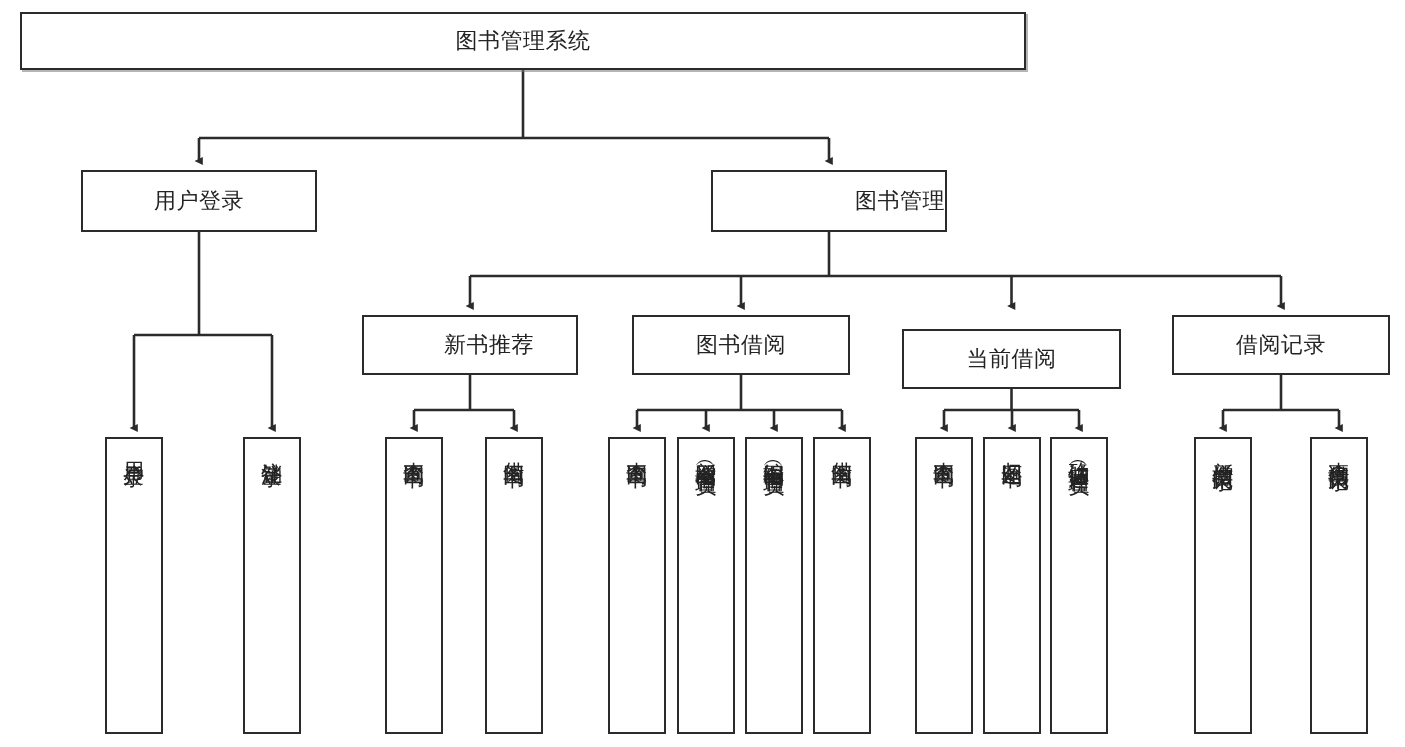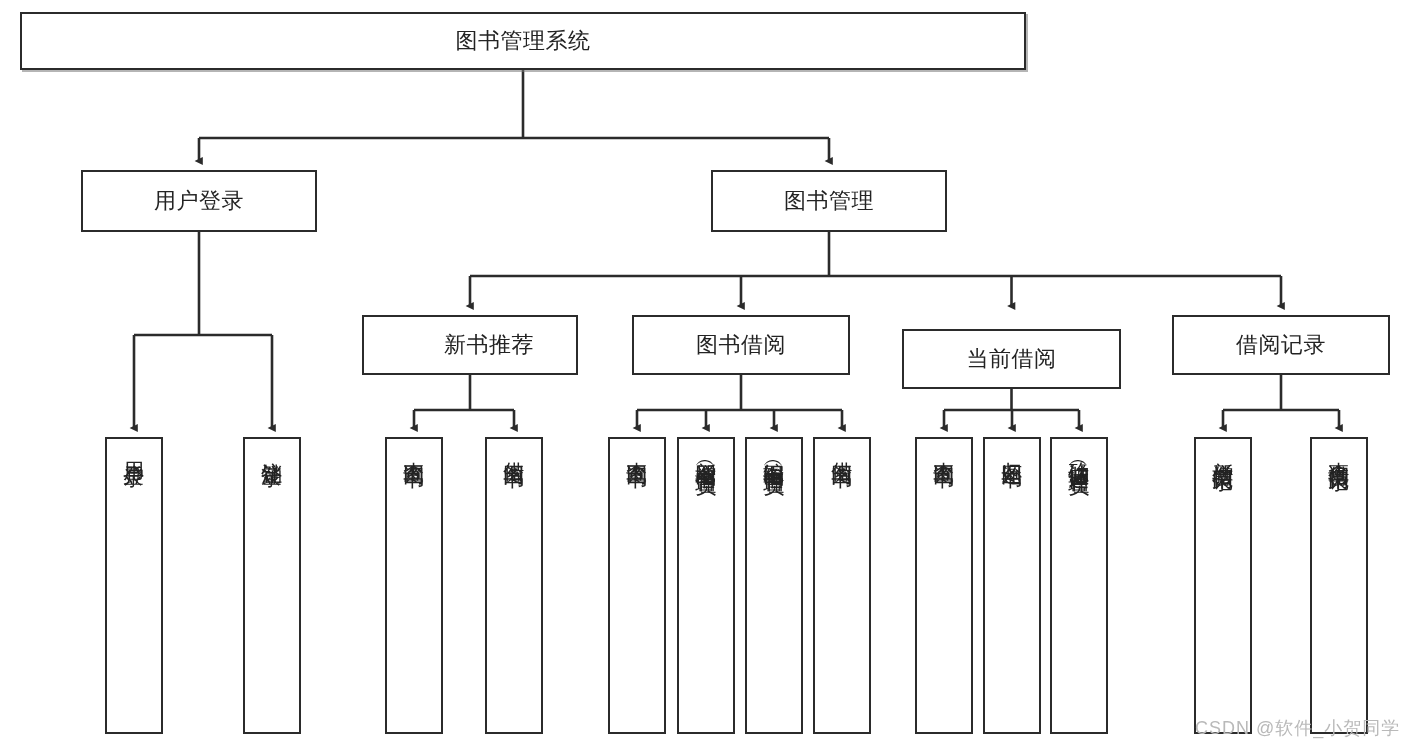--- a/index.html
+++ b/index.html
@@ -96,21 +96,21 @@
       </g>
   </svg>
 
   <div id="node-layer">
       <div class="node horizontal shadowed" style="left: 20px; top: 12px; width: 1006px; height: 58px;">
         <span class="node-label">图书管理系统</span>
       </div>
       <div class="node horizontal" style="left: 81px; top: 170px; width: 236px; height: 62px;">
         <span class="node-label">用户登录</span>
       </div>
-      <div class="node horizontal" style="left: 711px; top: 170px; width: 236px; height: 62px;">
+      <div class="node horizontal" style="left: 711px; top: 170px; width: 236px; height: 62px; justify-content: flex-end;">
         <span class="node-label">图书管理</span>
       </div>
       <div class="node horizontal" style="left: 362px; top: 315px; width: 216px; height: 60px; padding-left: 38px;">
         <span class="node-label">新书推荐</span>
       </div>
       <div class="node horizontal" style="left: 632px; top: 315px; width: 218px; height: 60px;">
         <span class="node-label">图书借阅</span>
       </div>
       <div class="node horizontal" style="left: 902px; top: 329px; width: 219px; height: 60px;">
         <span class="node-label">当前借阅</span>
@@ -152,15 +152,14 @@
         <span class="node-label">确认归还（管理员）</span>
       </div>
       <div class="node vertical" style="left: 1194px; top: 437px; width: 58px; height: 297px;">
         <span class="node-label">新增借阅记录</span>
       </div>
       <div class="node vertical" style="left: 1310px; top: 437px; width: 58px; height: 297px;">
         <span class="node-label">查询借阅记录</span>
       </div>
     </div>
 
-  <div class="watermark" style="left: 1195px; top: 716px;">CSDN @软件_小贺同学</div>
 
 </div>
 
 </body></html>

